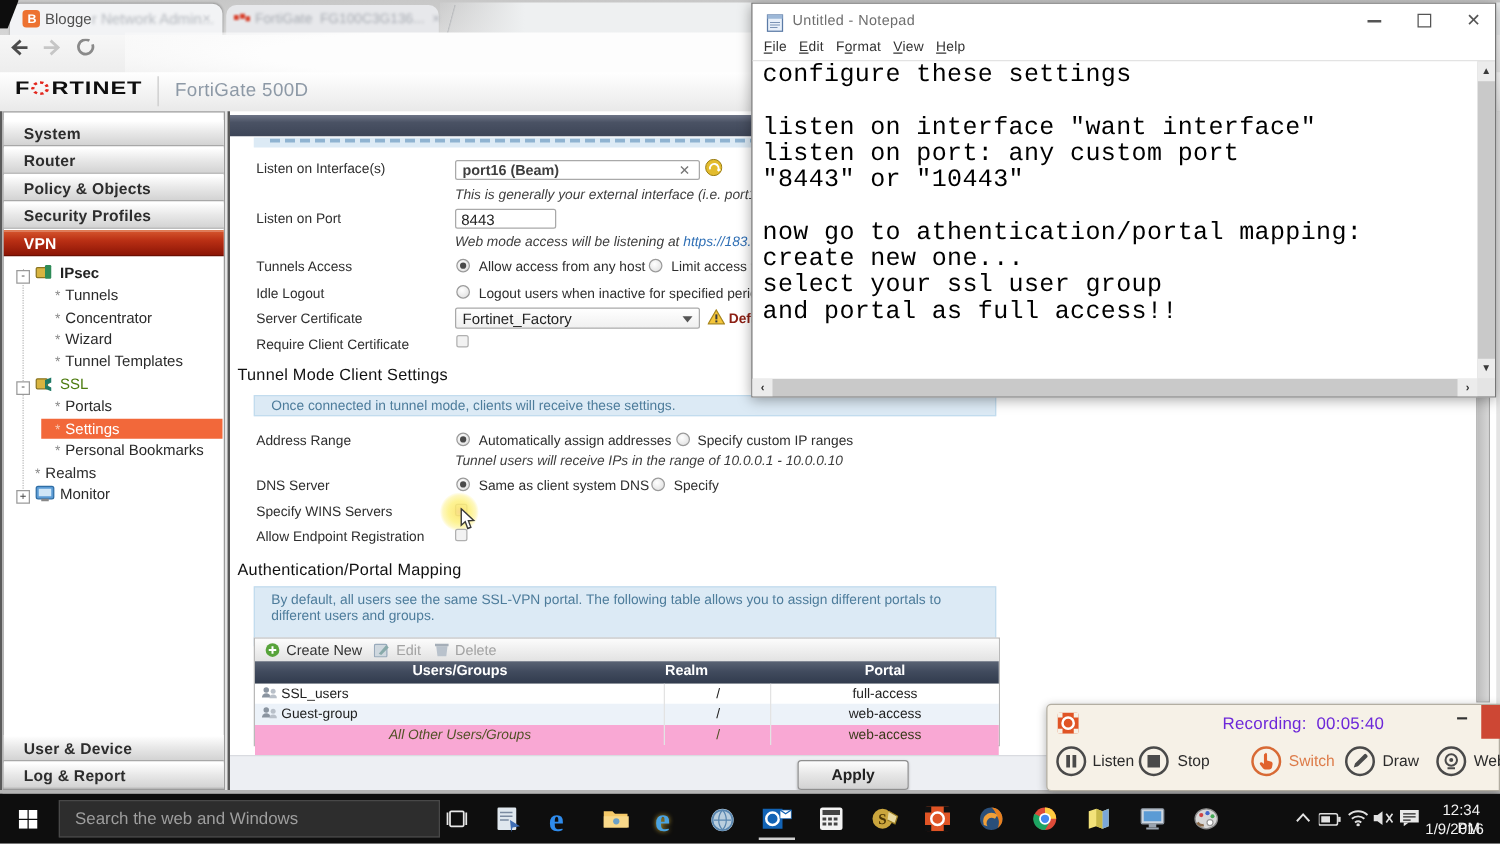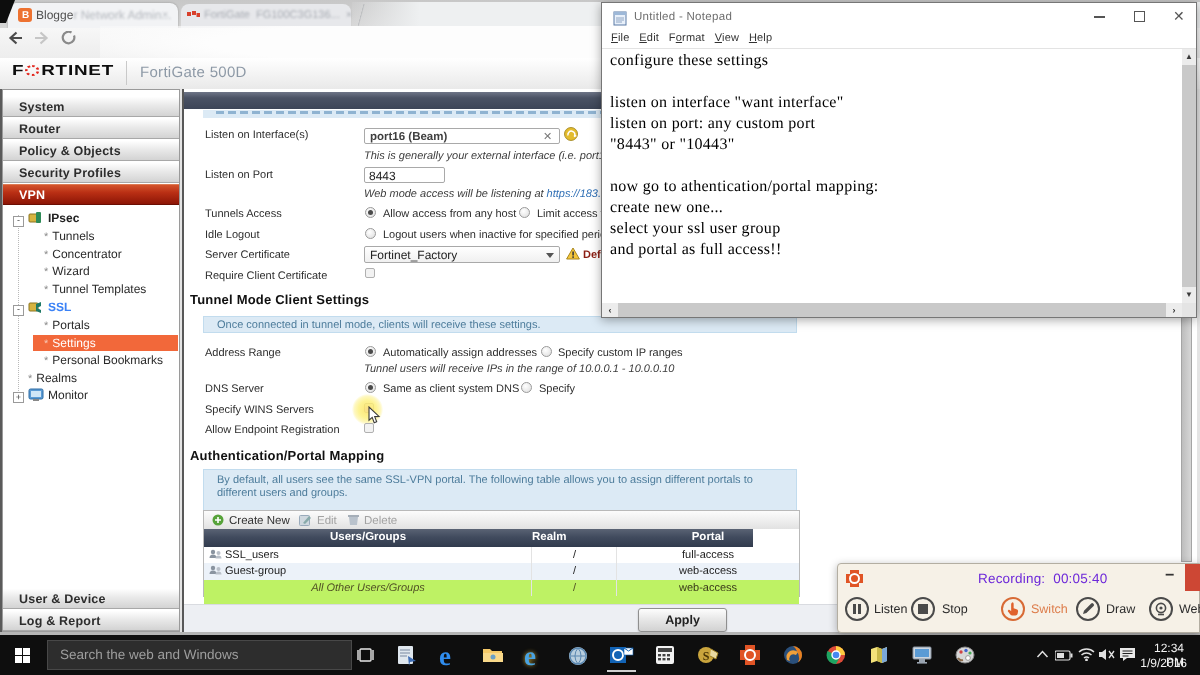--- a/index.html
+++ b/index.html
@@ -7,21 +7,21 @@
 *{-webkit-font-smoothing:antialiased;text-rendering:geometricPrecision}
 .ab{position:absolute}
 .lbl{position:absolute;font-size:11px;color:#2e2e2e;white-space:nowrap;line-height:16px}
 .it{font-style:italic;color:#3d3d3d}
 .radio{position:absolute;width:11px;height:11px;border-radius:50%;
  background:radial-gradient(circle at 40% 35%,#fff,#dcdcdc);border:1px solid #9a9a9a;box-sizing:border-box}
 .radio.sel::after{content:"";position:absolute;left:2px;top:2px;width:5px;height:5px;border-radius:50%;background:#4a4a4a}
 .cb{position:absolute;width:10px;height:10px;border:1px solid #b0b0b0;background:#f2f2f2;border-radius:2px;box-sizing:border-box}
 .ibar{position:absolute;left:203px;width:594px;background:#dceaf5;border:1px solid #c2dcee;
  box-sizing:border-box;color:#4d7c9b;font-size:11px}
-.h2{position:absolute;left:190px;font-size:13px;font-weight:bold;color:#111;letter-spacing:.2px}
+.h2{position:absolute;left:190px;font-size:13px;font-weight:normal;color:#111;letter-spacing:.2px}
 .sbbar{position:absolute;left:3px;width:176px;height:21px;line-height:21px;
  background:linear-gradient(#fefefe,#e9e9e9 45%,#d3d3d3);border-top:1px solid #fff;border-bottom:1px solid #a8a8a8;
  font-size:12.5px;font-weight:bold;color:#2d2d2d;padding-left:16px;box-sizing:border-box;letter-spacing:.2px}
 .trow{position:absolute;font-size:12px;color:#2a2a2a;white-space:nowrap}
 .bullet{color:#8a8a8a;font-size:11px;margin-right:4px}
 </style></head>
 <body>
 
 <div class="ab" style="left:0;top:0;width:1200px;height:28px;background:linear-gradient(#c7c7c7,#d6d6d6)"></div>
 
@@ -74,21 +74,21 @@
 <div class="trow" style="left:48px;top:211px;font-weight:bold;color:#222">IPsec</div>
 <div class="trow" style="left:44px;top:229px"><span class="bullet">*</span>Tunnels</div>
 <div class="trow" style="left:44px;top:247px"><span class="bullet">*</span>Concentrator</div>
 <div class="trow" style="left:44px;top:264px"><span class="bullet">*</span>Wizard</div>
 <div class="trow" style="left:44px;top:282px"><span class="bullet">*</span>Tunnel Templates</div>
 <div class="trow" style="left:13px;top:301px"><span style="display:inline-block;width:9px;height:9px;border:1px solid #9a9a9a;background:#fff;font-size:9px;line-height:7px;text-align:center;color:#444">-</span></div>
 <svg class="ab" style="left:28px;top:300px" width="16" height="13">
     <rect x="1" y="3" width="9" height="8" rx="1" fill="#d8b440" stroke="#8a7420"></rect>
     <path d="M8 4 l5 -2 v4 l-4 2 l4 2 v3 l-5 -2 z" fill="#1f7a66"></path>
   </svg>
-<div class="trow" style="left:48px;top:300px;font-weight:bold;color:#3b82f6">SSL</div>
+<div class="trow" style="left:48px;top:300px;font-weight:normal;color:#4d7c0f">SSL</div>
 <div class="trow" style="left:44px;top:318px"><span class="bullet">*</span>Portals</div>
 <div class="ab" style="left:33px;top:335px;width:145px;height:16px;background:#f2683a"></div>
 <div class="trow" style="left:44px;top:336px;color:#fff"><span class="bullet" style="color:#f7c8b4">*</span><span style="color:#fff">Settings</span></div>
 <div class="trow" style="left:44px;top:353px"><span class="bullet">*</span>Personal Bookmarks</div>
 <div class="trow" style="left:28px;top:371px"><span class="bullet">*</span>Realms</div>
 <div class="trow" style="left:13px;top:389px"><span style="display:inline-block;width:9px;height:9px;border:1px solid #9a9a9a;background:#fff;font-size:9px;line-height:9px;text-align:center;color:#444">+</span></div>
 <svg class="ab" style="left:28px;top:388px" width="17" height="14">
     <rect x="1" y="1" width="14" height="10" rx="1.5" fill="#5b9bd5" stroke="#2e6da4"></rect>
     <rect x="3" y="3" width="10" height="6" fill="#cfe6f7"></rect>
     <rect x="5" y="11" width="6" height="2" fill="#888"></rect>
@@ -165,21 +165,21 @@
 <svg class="ab" style="left:299px;top:514px" width="13" height="12">
     <rect x="0.5" y="1.5" width="10" height="10" rx="1" fill="#cfd8df" stroke="#9ab"></rect>
     <path d="M4 9 L10 2 L12 4 L6 10 Z" fill="#8aa"></path>
   </svg>
 <div class="ab" style="left:317px;top:515px;font-size:11.5px;color:#a2a2a2">Edit</div>
 <svg class="ab" style="left:348px;top:513px" width="11" height="13">
     <path d="M1 4 h9 l-1 8 h-7 z" fill="#b9c2cc"></path>
     <rect x="0" y="2" width="11" height="2" fill="#a5aeb8"></rect>
   </svg>
 <div class="ab" style="left:364px;top:515px;font-size:11.5px;color:#a2a2a2">Delete</div>
-<div class="ab" style="left:204px;top:529px;width:549px;height:18px;background:linear-gradient(#5a6374,#414b5e 45%,#313b4d);color:#fff;font-size:11.5px;font-weight:bold">
+<div class="ab" style="left:204px;top:529px;width:595px;height:18px;background:linear-gradient(#5a6374,#414b5e 45%,#313b4d);color:#fff;font-size:11.5px;font-weight:bold">
  <span class="ab" style="left:0;width:328px;text-align:center;top:2px">Users/Groups</span>
  <span class="ab" style="left:328px;width:85px;text-align:left;top:2px">Realm</span>
  <span class="ab" style="left:413px;width:182px;text-align:center;top:2px">Portal</span>
   </div>
 <div class="ab" style="left:204px;top:547px;width:595px;height:16px;background:#fff;font-size:11px;color:#222">
  <svg class="ab" style="left:5px;top:2px" width="13" height="12">
       <circle cx="4" cy="3" r="2.2" fill="#8a94a0"></circle>
       <path d="M0.5 9 a3.5 3.5 0 0 1 7 0 z" fill="#8a94a0"></path>
       <circle cx="9.5" cy="4" r="2" fill="#b9c0c9"></circle>
       <path d="M6.5 9.5 a3 3 0 0 1 6 0 z" fill="#b9c0c9"></path>
@@ -192,21 +192,21 @@
  <svg class="ab" style="left:5px;top:2px" width="13" height="12">
       <circle cx="4" cy="3" r="2.2" fill="#8a94a0"></circle>
       <path d="M0.5 9 a3.5 3.5 0 0 1 7 0 z" fill="#8a94a0"></path>
       <circle cx="9.5" cy="4" r="2" fill="#b9c0c9"></circle>
       <path d="M6.5 9.5 a3 3 0 0 1 6 0 z" fill="#b9c0c9"></path>
     </svg>
  <span class="ab" style="left:21px;top:2px">Guest-group</span>
  <span class="ab" style="left:328px;width:85px;text-align:center;top:2px">/</span>
  <span class="ab" style="left:413px;width:182px;text-align:center;top:2px">web-access</span>
   </div>
-<div class="ab" style="left:204px;top:580px;width:595px;height:32px;background:#bef264;font-size:11px;color:#515125">
+<div class="ab" style="left:204px;top:580px;width:595px;height:32px;background:#f9a8d4;font-size:11px;color:#515125">
  <span class="ab" style="left:0;width:328px;text-align:center;top:2px;font-style:italic">All Other Users/Groups</span>
  <span class="ab" style="left:328px;width:85px;text-align:center;top:2px">/</span>
  <span class="ab" style="left:413px;width:182px;text-align:center;top:2px;color:#3a3a1a">web-access</span>
   </div>
 <div class="ab" style="left:531px;top:547px;width:1px;height:49px;background:#e3e3e3"></div>
 <div class="ab" style="left:616px;top:547px;width:1px;height:49px;background:#e3e3e3"></div>
 
 <div class="ab" style="left:184px;top:604px;width:997px;height:28px;background:#edeff3;border-top:1px solid #d9dbe0"></div>
 
 <div class="ab" style="left:638px;top:608px;width:89px;height:24px;background:linear-gradient(#fdfdfd,#e8e8e8 45%,#d2d2d2);border:1px solid #8f8f8f;border-radius:3px;box-sizing:border-box;text-align:center;line-height:22px;font-size:12.5px;font-weight:bold;color:#222;box-shadow:0 1px 2px rgba(0,0,0,.2)">Apply</div>
@@ -219,21 +219,21 @@
       <rect x="2" y="3" width="12" height="13" fill="#e8f0fa" stroke="#5a7aa6"></rect>
       <rect x="2" y="3" width="12" height="3" fill="#9db8d8"></rect>
       <path d="M4 9 h8 M4 11 h8 M4 13 h6" stroke="#7a93b5" stroke-width="0.8"></path>
     </svg>
  <div class="ab" style="left:32px;top:8px;font-size:11.5px;color:#6e6e6e;letter-spacing:.3px">Untitled - Notepad</div>
  <div class="ab" style="left:492px;top:13px;width:11px;height:1.5px;background:#555"></div>
  <div class="ab" style="left:532px;top:8px;width:9px;height:9px;border:1.2px solid #555"></div>
  <div class="ab" style="left:571px;top:5px;font-size:14px;color:#555">✕</div>
  <div class="ab" style="left:9px;top:29px;font-size:11px;color:#333;letter-spacing:.2px"><u>F</u>ile&nbsp;&nbsp;&nbsp;<u>E</u>dit&nbsp;&nbsp;&nbsp;F<u>o</u>rmat&nbsp;&nbsp;&nbsp;<u>V</u>iew&nbsp;&nbsp;&nbsp;<u>H</u>elp</div>
  <div class="ab" style="left:0;top:45px;width:594px;height:1px;background:#e3e3e3"></div>
- <pre style="position:absolute;left:8px;top:47px;margin:0;font-family:Liberation Serif, serif;font-size:16px;line-height:21px;color:#000;letter-spacing:.3px">configure these settings
+ <pre style="position:absolute;left:8px;top:47px;margin:0;font-family:Liberation Mono, monospace;font-size:20px;line-height:21px;color:#000;letter-spacing:.3px">configure these settings
 
 listen on interface "want interface"
 listen on port: any custom port
 "8443" or "10443"
 
 now go to athentication/portal mapping:
 create new one...
 select your ssl user group
 and portal as full access!!</pre>
  <div class="ab" style="left:580px;top:46px;width:14px;height:254px;background:#c9c9c9"></div>

